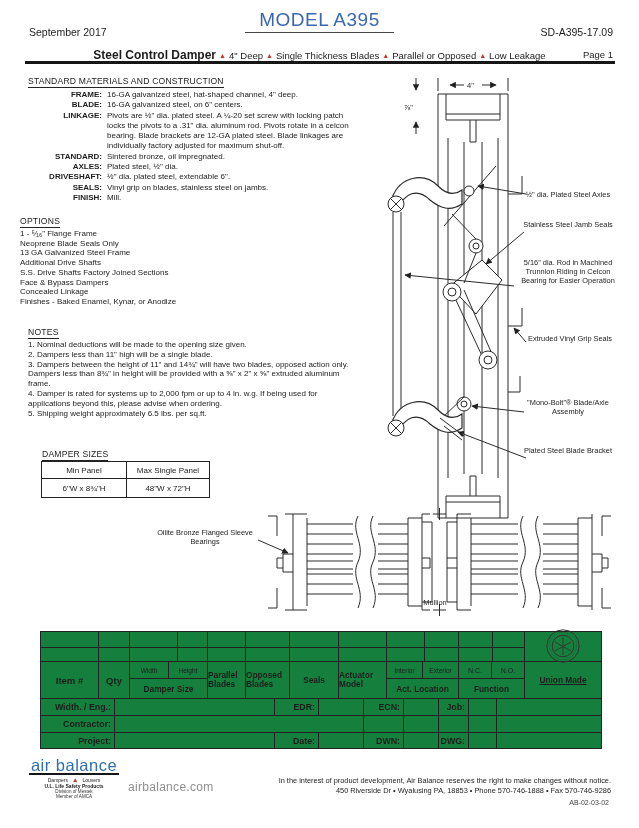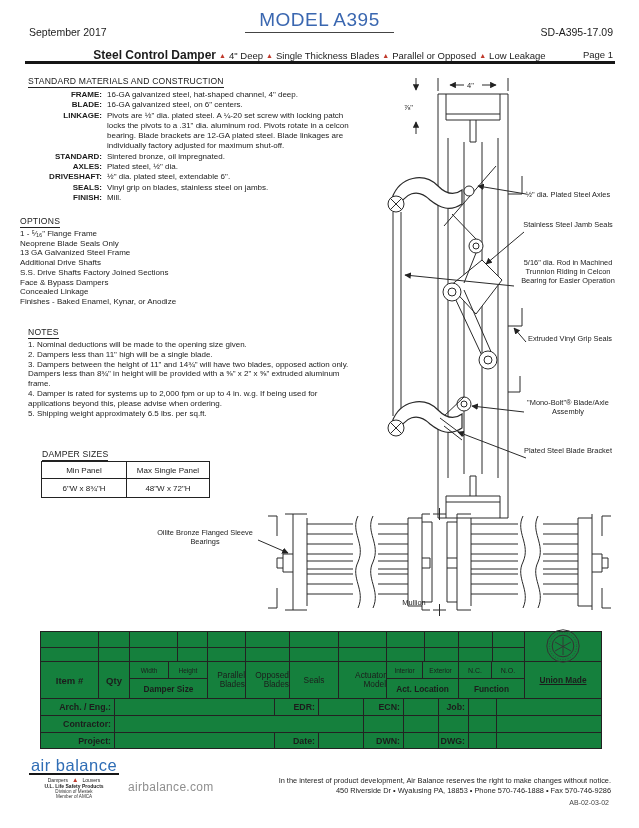--- a/index.html
+++ b/index.html
@@ -44,21 +44,21 @@
   .otable{top:631px;left:40px;width:560px;border:1.5px solid #222;box-sizing:content-box;background:#15803d;}
   .otr{display:flex;}
   .otc{border-left:1px solid #222;border-top:1px solid #222;box-sizing:border-box;
        display:flex;align-items:center;justify-content:center;overflow:hidden;}
   .otr .otc:first-child{border-left:none;}
   .otr.first .otc{border-top:none;}
   .otc.nt{border-top:none;}
   .r1 .otc{height:15px;} .r2 .otc{height:14px;}
   .rh .otc{height:37px;}
   .rf .otc{height:17px;} .rf2 .otc{height:16px;}
-  .hb{font-weight:normal;font-size:8.3px;text-align:right;line-height:9px;}
+  .hb{font-weight:bold;font-size:8.3px;text-align:left;line-height:9px;}
   .hbig{font-weight:bold;font-size:9.5px;}
   .comp{flex-direction:column;align-items:stretch;justify-content:flex-start;padding:0;}
   .comp .top{height:16px;display:flex;border-bottom:1px solid #222;}
   .comp .top div{flex:1;display:flex;align-items:center;justify-content:center;font-size:6.5px;}
   .comp .top div + div{border-left:1px solid #222;}
   .comp .bot{flex:1;display:flex;align-items:center;justify-content:center;font-weight:bold;font-size:8.3px;}
   .comp .top div.sm7{font-size:7px;}
   .flabel{justify-content:flex-end;padding-right:3px;font-weight:bold;font-size:8.8px;}
   .union-head{font-weight:bold;font-size:8.3px;text-decoration:underline;}
   
@@ -252,21 +252,21 @@
       <path d="M403,16 H438 M403,26 H438 M403,36 H438 M403,46 H438 M403,66 H438 M403,76 H438 M403,86 H438"></path>
       <path d="M331,53 H378 M331,61 H378 M403,53 H438 M403,61 H438"></path>
       <path d="M383,8 c-8,16 8,28 0,46 c-8,16 8,28 0,46 M398,8 c-8,16 8,28 0,46 c-8,16 8,28 0,46"></path>
 
       <path d="M452,46 h10 M452,64 h10 M462,46 V64 M462,50 h6 M462,60 h6 M468,50 V60"></path>
 
       <path d="M118,32 L148,45" marker-end="url(#arr)"></path>
     </g>
   </svg>
   <div class="dlabel" style="top:528px;left:146px;width:118px;">Oilite Bronze Flanged Sleeve Bearings</div>
-  <div class="dlabel" style="top:598px;left:384px;width:60px;">Mullion</div>
+  <div class="dlabel" style="top:598px;left:405px;width:60px;">Mullion</div>
 
   <div class="abs otable">
     <div class="otr r1 first">
       <div class="otc" style="width:57px"></div>
       <div class="otc" style="width:31px"></div>
       <div class="otc" style="width:48px"></div>
       <div class="otc" style="width:30px"></div>
       <div class="otc" style="width:38px"></div>
       <div class="otc" style="width:44px"></div>
       <div class="otc" style="width:49px"></div>
@@ -316,21 +316,21 @@
       <div class="otc comp" style="width:66px">
         <div class="top">
           <div class="sm7">N.C.</div>
           <div class="sm7">N.O.</div>
         </div>
         <div class="bot">Function</div>
       </div>
       <div class="otc union-head" style="width:77px">Union Made</div>
     </div>
     <div class="otr rf">
-      <div class="otc flabel" style="width:73px">Arch. / Eng.:</div>
+      <div class="otc flabel" style="width:73px">Width. / Eng.:</div>
       <div class="otc" style="width:160px"></div>
       <div class="otc flabel" style="width:44px">EDR:</div>
       <div class="otc" style="width:45px"></div>
       <div class="otc flabel" style="width:40px">ECN:</div>
       <div class="otc" style="width:35px"></div>
       <div class="otc flabel" style="width:30px">Job:</div>
       <div class="otc" style="width:28px"></div>
       <div class="otc" style="width:105px"></div>
     </div>
     <div class="otr rf">

